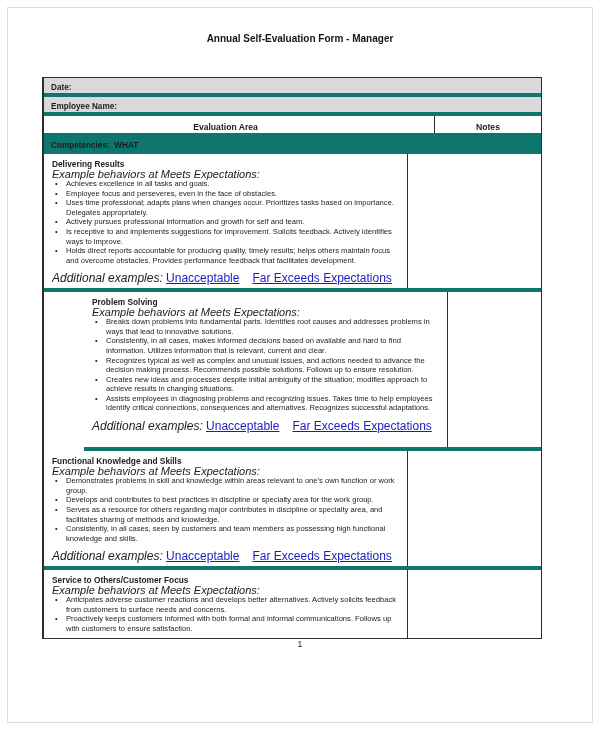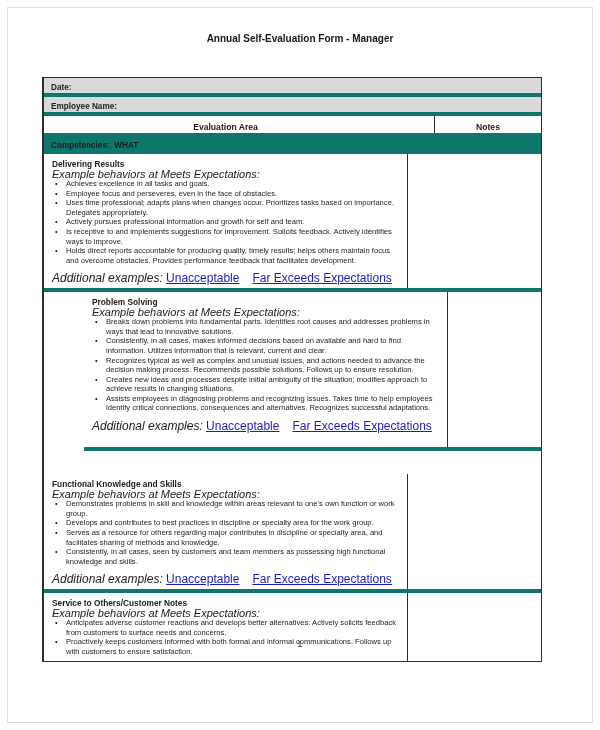--- a/index.html
+++ b/index.html
@@ -35,21 +35,21 @@
   .sec-sub{font-style:italic;font-size:11px;line-height:9.6px;}
   .bullet{display:flex;font-size:7.6px;line-height:9.6px;}
   .bullet .dot{width:14px;box-sizing:border-box;padding-left:3px;flex:none;}
   .bullet .btext{flex:1;padding-right:1px;}
   .additional{margin-top:9px;font-size:12px;line-height:9.6px;}
   .additional .addl-label{font-style:italic;}
   .doc-link{color:#1b1bc4;text-decoration:underline;cursor:pointer;}
   .link-gap{display:inline-block;width:13px;}
   .sec-0{min-height:136px;}
   .sec-1{min-height:159px;margin-left:40px;}
-  .sec-2{min-height:119px;margin-top:23px;}
+  .sec-2{min-height:119px;}
   .sec-3{min-height:65px;}
   .page-number{position:absolute;top:639px;left:0;width:100%;text-align:center;font-size:8.6px;color:#222;}
 </style>
 </head>
 <body>
 
 <div class="doc">
   <div class="sheet-edge"></div>
 
   <div class="doc-title">Annual Self-Evaluation Form - Manager</div>
@@ -142,21 +142,21 @@
             <div class="bullet">
               <span class="dot">•</span>
               <span class="btext">Consistently, in all cases, seen by customers and team members as possessing high functional knowledge and skills.</span>
             </div>
             <div class="additional"><span class="addl-label">Additional examples:</span> <span class="doc-link">Unacceptable</span><span class="link-gap"></span><span class="doc-link">Far Exceeds Expectations</span></div>
           </div>
           <div class="notes-cell"></div>
         </div>
         <div class="row section-row sec-3">
           <div class="content-cell">
-            <div class="sec-title">Service to Others/Customer Notes</div>
+            <div class="sec-title">Service to Others/Customer Focus</div>
             <div class="sec-sub">Example behaviors at Meets Expectations:</div>
             <div class="bullet">
               <span class="dot">•</span>
               <span class="btext">Anticipates adverse customer reactions and develops better alternatives. Actively solicits feedback from customers to surface needs and concerns.</span>
             </div>
             <div class="bullet">
               <span class="dot">•</span>
               <span class="btext">Proactively keeps customers informed with both formal and informal communications. Follows up with customers to ensure satisfaction.</span>
             </div>
           </div>

